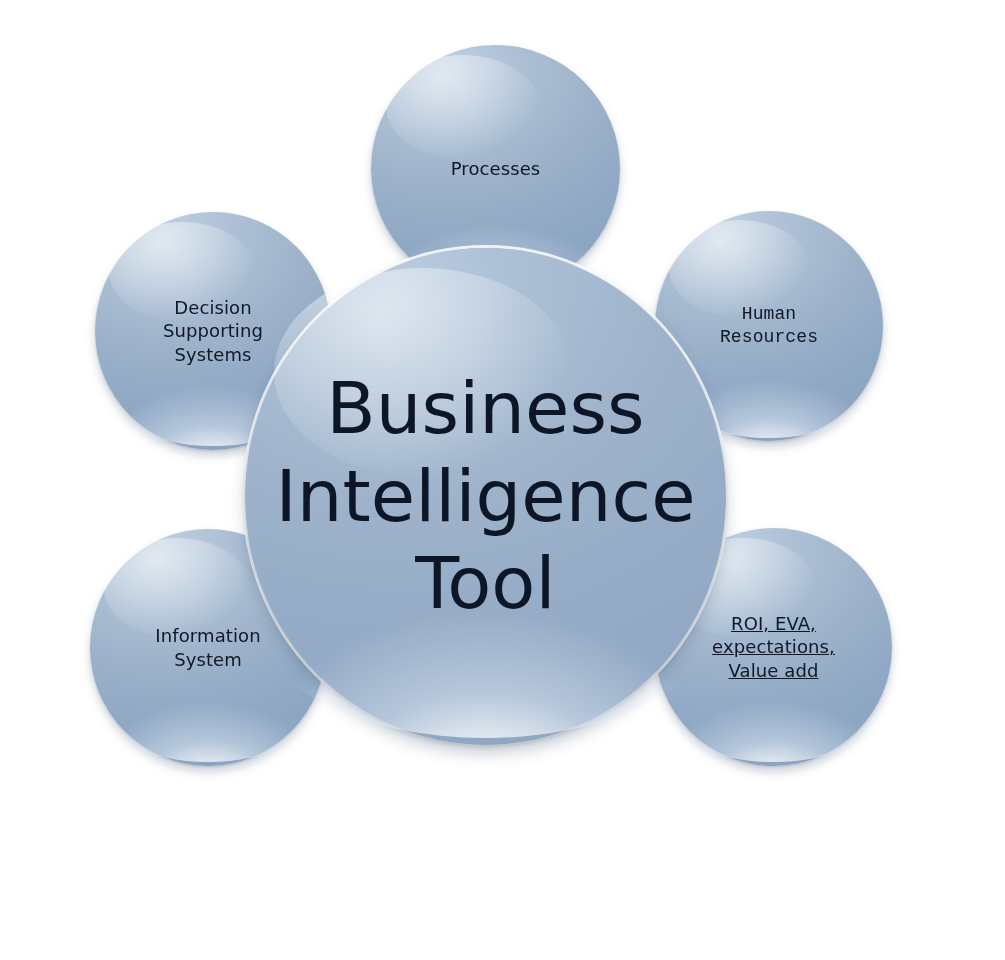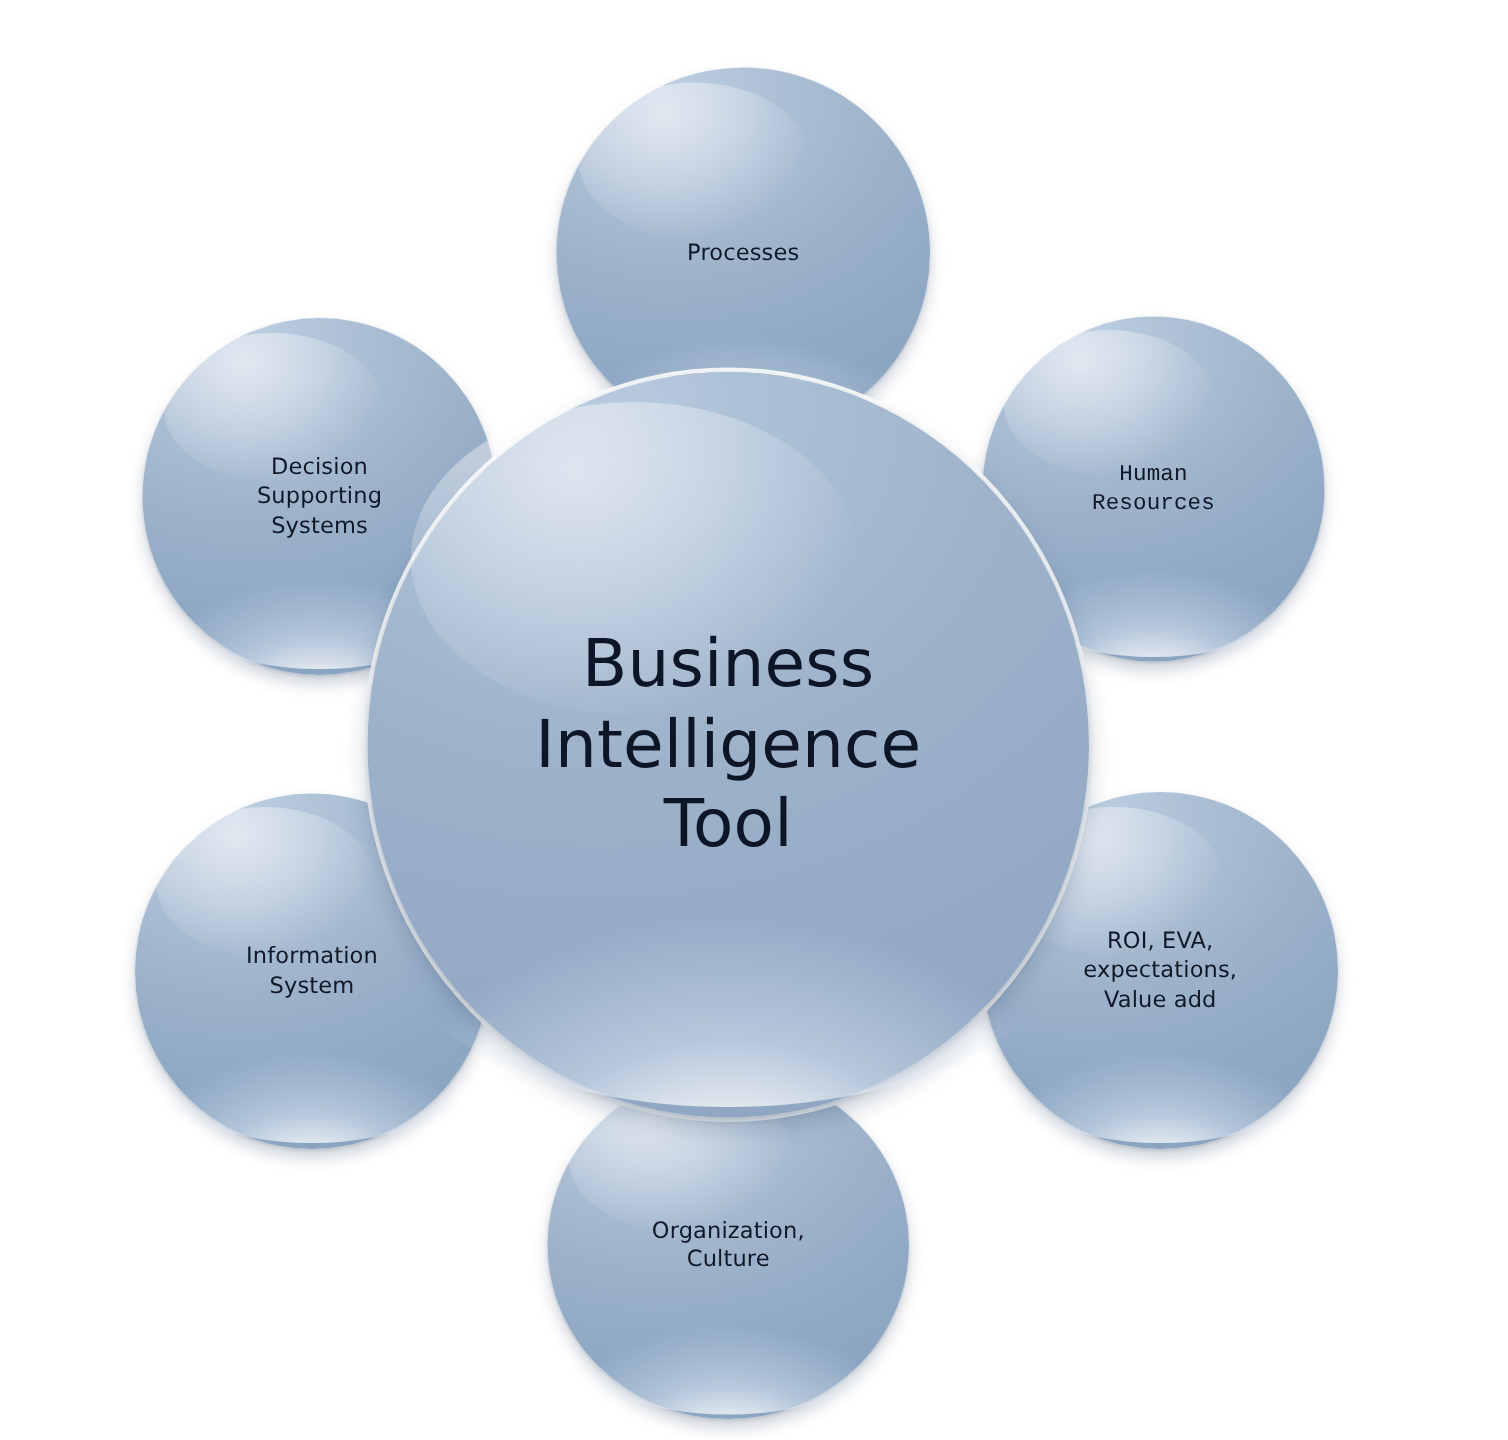--- a/index.html
+++ b/index.html
@@ -100,35 +100,35 @@
         #abbfd5 20%,
         #9db2ca 48%,
         #95abc6 72%,
         #8fa6c2 100%);
     box-shadow:
       0 8px 16px rgba(55,75,105,0.28),
       0 2px 4px rgba(55,75,105,0.18),
       0 0 0 3px rgba(255,255,255,0.92);
   }
   #hub .label {
-    font-size: 44px;
+    font-size: 72px;
     line-height: 1.22;
     color: #0d1626;
     font-weight: 400;
   }
 
   
   .sat { z-index: 3; }
-  .sat .label { font-size: 15px; }
+  .sat .label { font-size: 18px; }
 
   #sat-processes       { left: 371px; top: 45px;  width: 249px; height: 247px; }
   #sat-dss             { left: 95px;  top: 212px; width: 236px; height: 238px; text-align: center; }
   #sat-hr              { left: 655px; top: 211px; width: 228px; height: 230px; font-family: Liberation Mono, monospace; }
   #sat-infosys         { left: 90px;  top: 529px; width: 236px; height: 237px; }
-  #sat-roi             { left: 655px; top: 528px; width: 237px; height: 238px; }
+  #sat-roi             { left: 655px; top: 528px; width: 237px; height: 238px; text-decoration: underline; }
   #sat-org             { left: 365px; top: 714px; width: 241px; height: 232px; }
 
   
   #sat-dss, #sat-infosys, #sat-hr, #sat-roi, #sat-org { z-index: 4; }
   #sat-processes { z-index: 4; }
 </style>
 </head>
 <body>
 
 <div id="stage">
@@ -152,24 +152,20 @@
   <div class="bubble sat" id="sat-roi">
     <span class="label">ROI, EVA,
 expectations,
 Value add</span>
   </div>
 
   <div class="bubble sat" id="sat-processes">
     <span class="label">Processes</span>
   </div>
 
-  <div class="bubble sat" id="sat-org">
-    <span class="label">Organization,
-Culture</span>
-  </div>
 
   <div class="bubble" id="hub">
     <span class="label">Business
 Intelligence
 Tool</span>
   </div>
 
 </div>
 
 </body></html>

